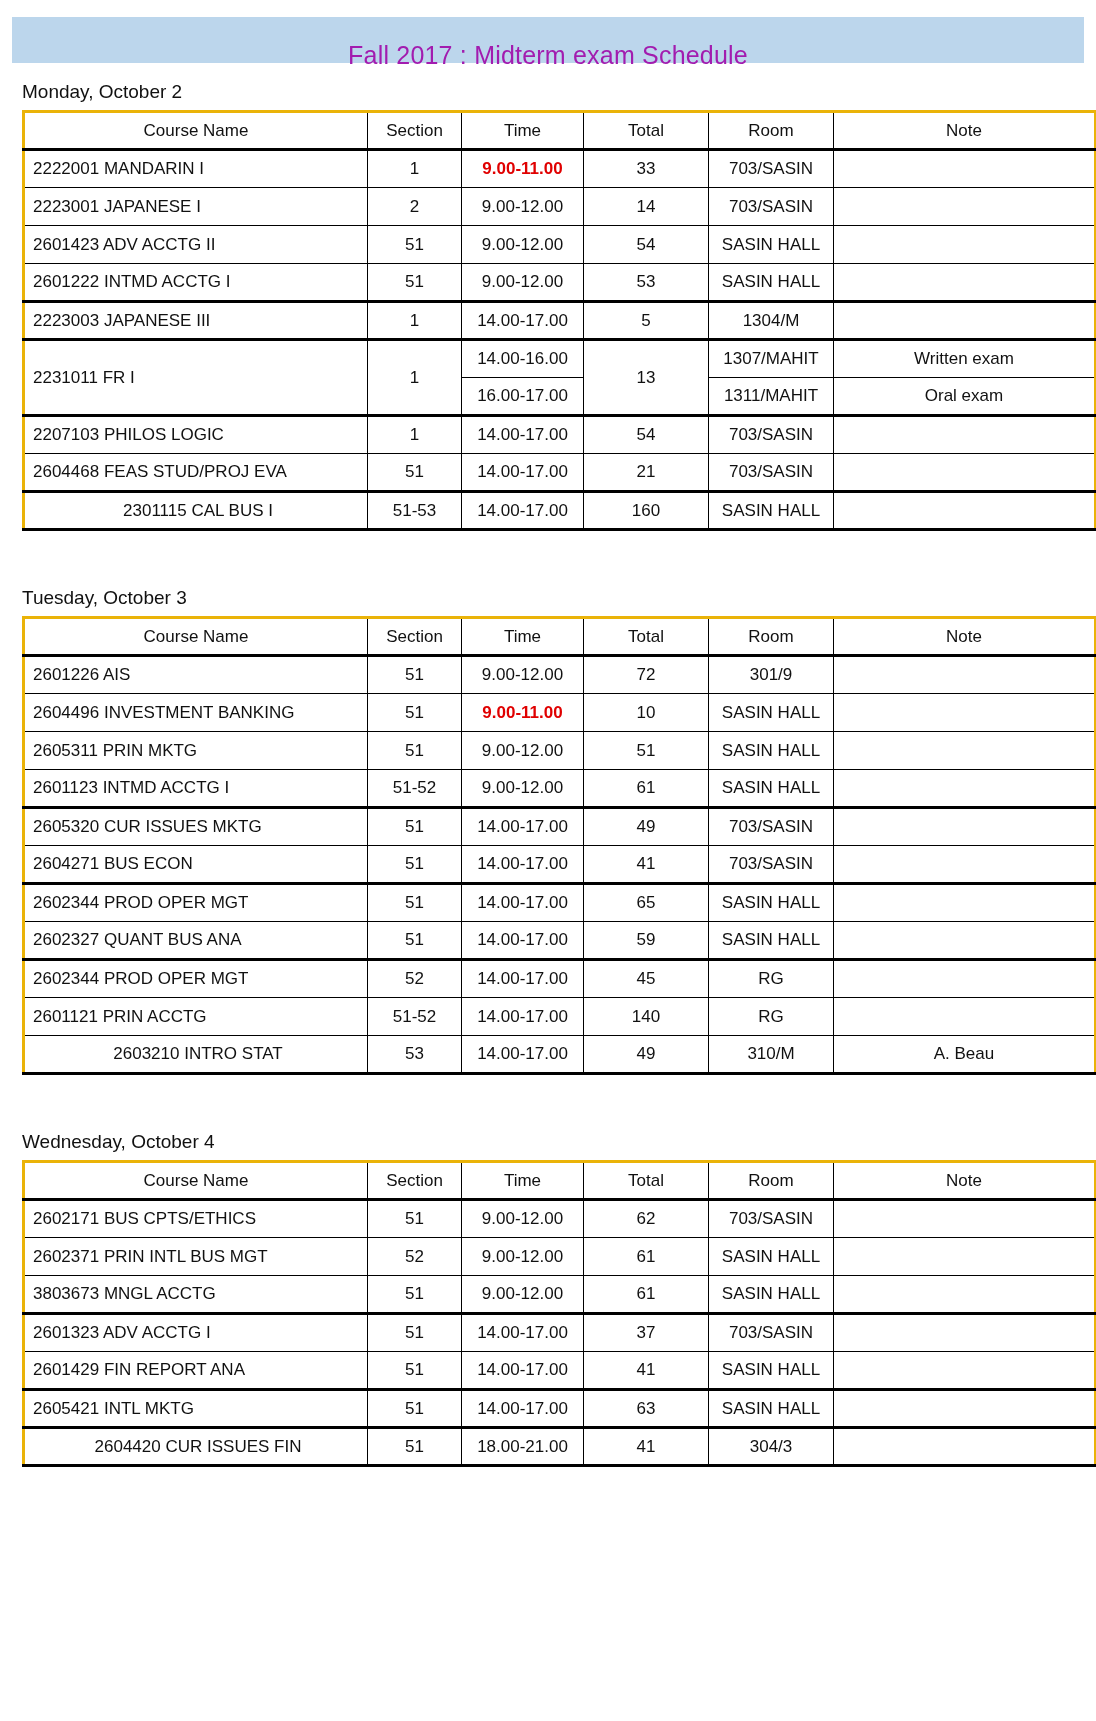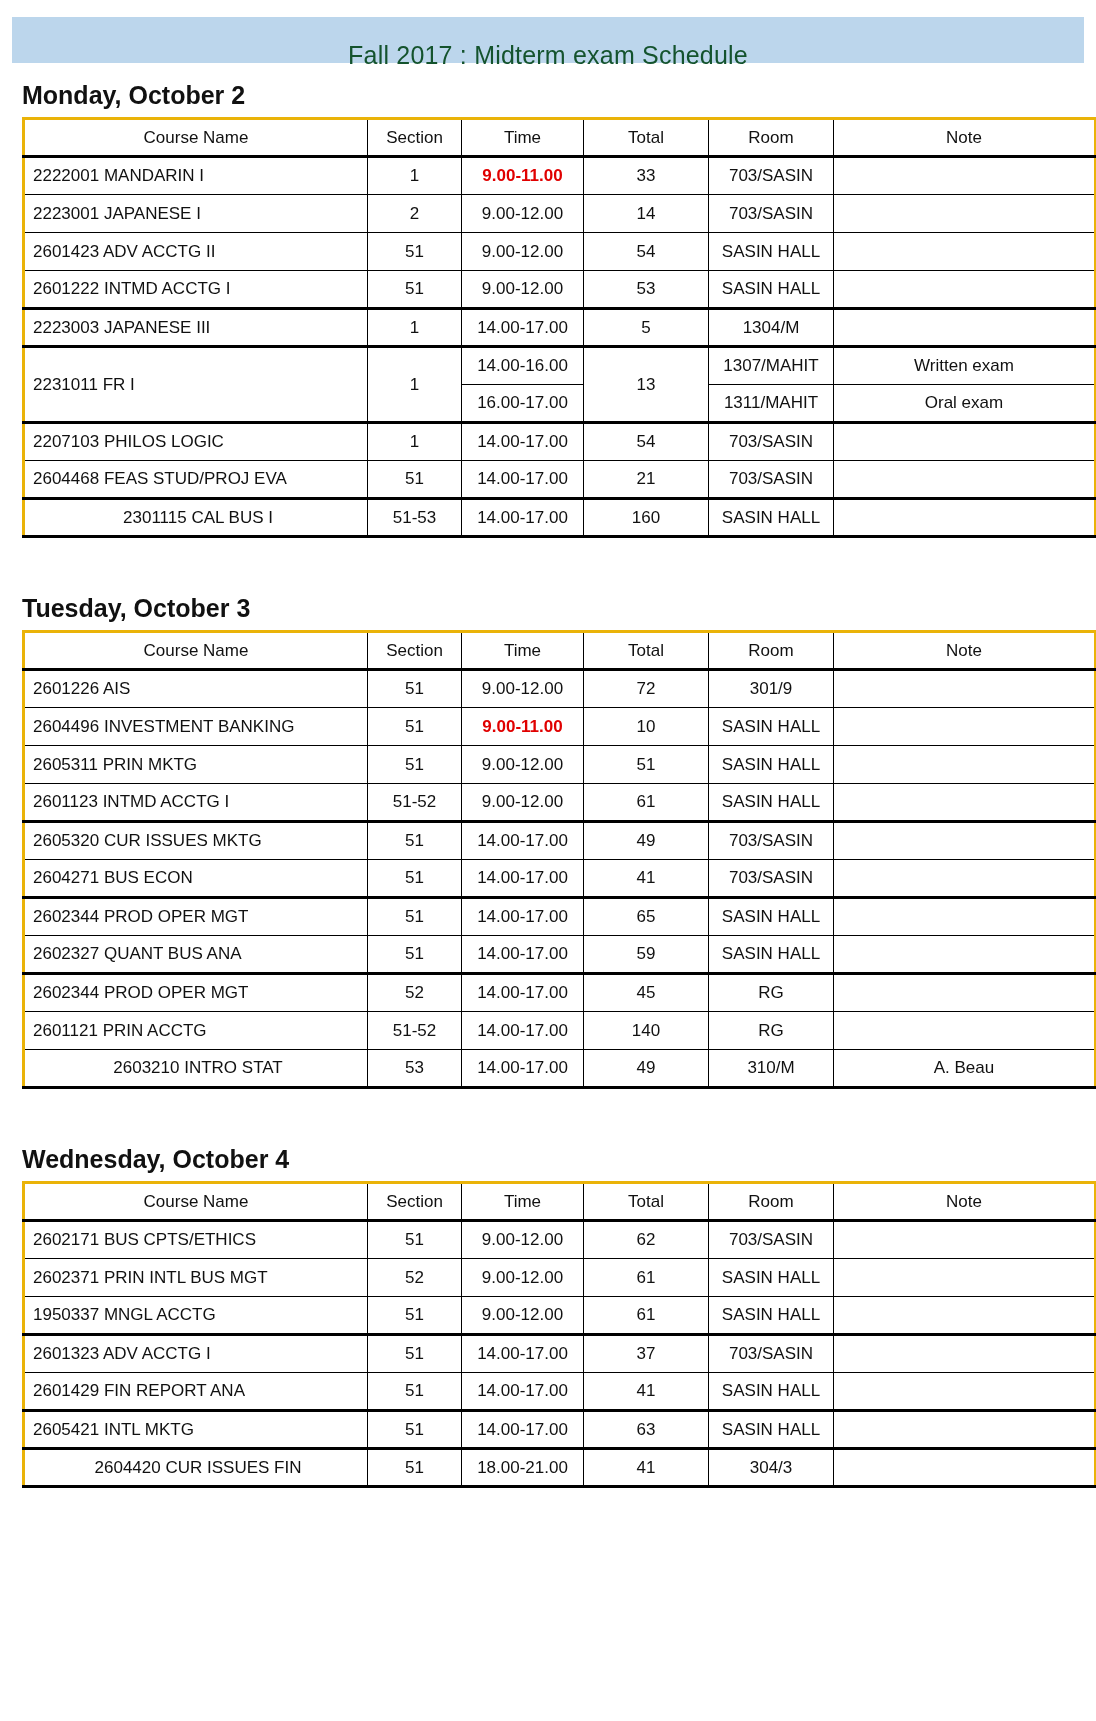--- a/index.html
+++ b/index.html
@@ -25,29 +25,29 @@
     margin: 17px 0 0 0;
     height: 46px;
     background: #bcd6ec;
     display: flex;
     align-items: center;
     justify-content: center;
   }
   .title-band .title-text {
     font-size: 25px;
     letter-spacing: 0.2px;
-    color: #14532d;
+    color: #a21caf;
     font-weight: 400;
     margin-top: 31px;
   }
   .day-heading {
-    font-size: 25px;
+    font-size: 19px;
     margin: 18px 0 7px 10px;
     color: #111;
-    font-weight: 700;
+    font-weight: 400;
   }
   table.sched {
     border-collapse: collapse;
     width: 1072px;
     margin-left: 10px;
     table-layout: fixed;
     background: #fff;
   }
   table.sched col.c-course { width: 344px; }
   table.sched col.c-section { width: 94px; }
@@ -355,21 +355,21 @@
           </tr>
           <tr>
             <td class="course">2602371 PRIN INTL BUS MGT</td>
             <td class="ctr">52</td>
             <td class="ctr">9.00-12.00</td>
             <td class="ctr">61</td>
             <td class="ctr">SASIN HALL</td>
             <td class="ctr"></td>
           </tr>
           <tr>
-            <td class="course">1950337 MNGL ACCTG</td>
+            <td class="course">3803673 MNGL ACCTG</td>
             <td class="ctr">51</td>
             <td class="ctr">9.00-12.00</td>
             <td class="ctr">61</td>
             <td class="ctr">SASIN HALL</td>
             <td class="ctr"></td>
           </tr>
           <tr class="group-start">
             <td class="course">2601323 ADV ACCTG I</td>
             <td class="ctr">51</td>
             <td class="ctr">14.00-17.00</td>

